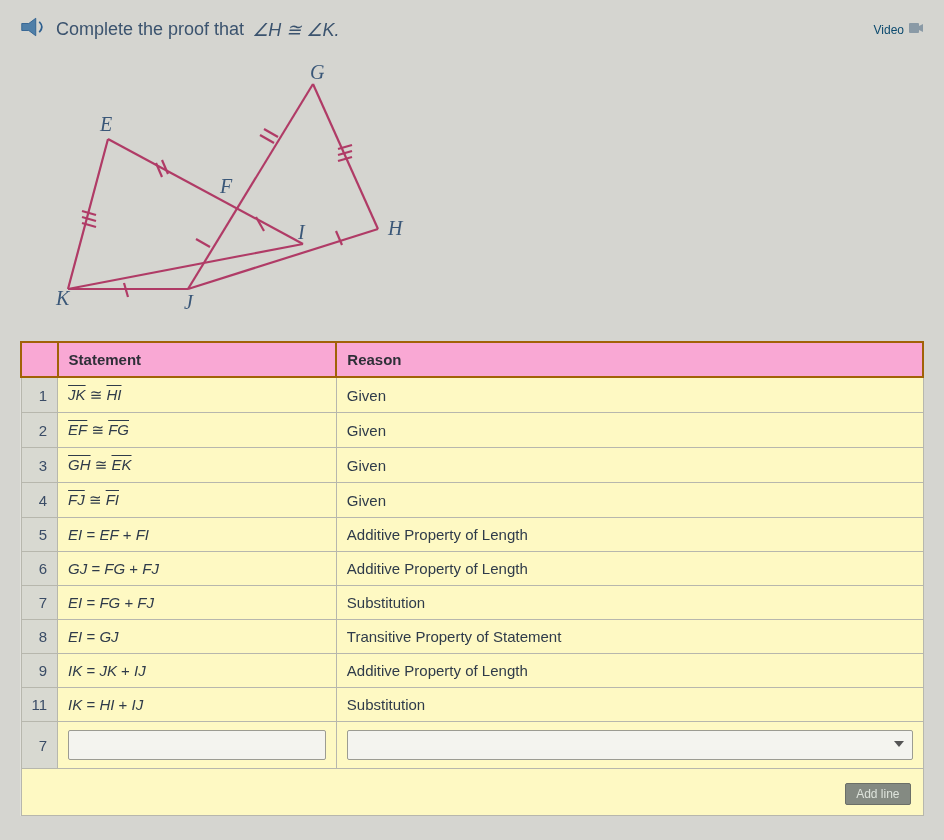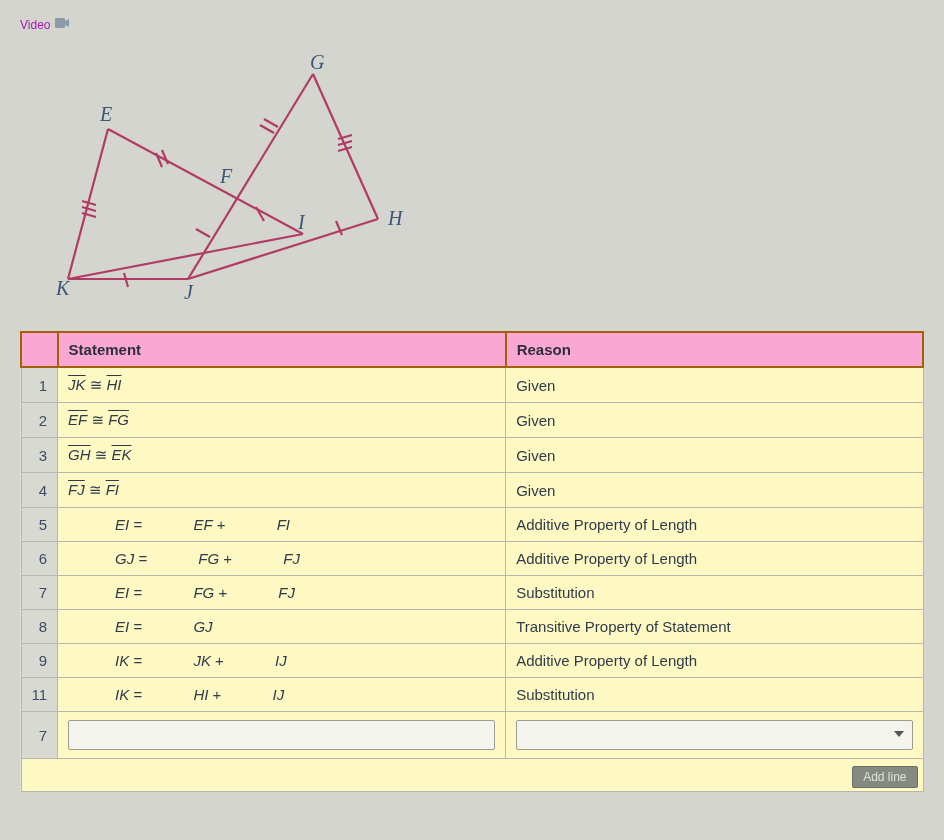--- a/index.html
+++ b/index.html
@@ -7,21 +7,21 @@
     margin: 0;
     padding: 16px 20px;
     font-family: Arial, Helvetica, sans-serif;
     background: #d5d5d0;
     color: #2b3a52;
     width: 944px;
   }
   .top-row { display: flex; align-items: center; justify-content: space-between; }
   .instruction { font-size: 18px; color: #3b536e; display: flex; align-items: center; gap: 8px; }
   .instruction .angle { font-style: italic; }
-  .video-link { font-size: 12px; color: #a21caf; display: flex; align-items: center; gap: 4px; cursor: pointer; }
+  .video-link { font-size: 12px; color: #0c4a6e; display: flex; align-items: center; gap: 4px; cursor: pointer; }
   .video-link .vicon svg { width: 16px; height: 14px; }
   .speaker svg { width: 28px; height: 22px; }
   .diagram-wrap { margin: 16px 0 18px 18px; }
   .diagram-wrap svg { stroke: #b03b66; stroke-width: 2.2; fill: none; }
   .label { fill: #3a5778; stroke: none; font: italic 20px Georgia, serif; }
   .tick { stroke: #b03b66; stroke-width: 2.2; }
   table.proof {
     width: 100%;
     border-collapse: collapse;
     background: #e1e1dc;
@@ -38,21 +38,21 @@
   }
   table.proof td {
     padding: 8px 10px;
     border: 1px solid #b7b7ad;
     color: #2f3b4a;
     vertical-align: middle;
     background: #fef9c3;
   }
   table.proof td.numcol { width: 34px; text-align: right; color: #3a4c66; background: #d8d9d1; }
   .overline { text-decoration: overline; font-style: italic; }
-  .mi { font-style: italic; margin-left: 47px; }
+  .mi { font-style: italic; }
   .input-cell {
     background: #f4f4ef;
     height: 30px;
     border: 1px solid #9c9c92;
     border-radius: 2px;
   }
   .select-cell {
     display: flex; align-items: center; justify-content: flex-end;
     background: #f4f4ef;
     height: 30px;
@@ -70,20 +70,30 @@
     font-size: 12px;
     cursor: pointer;
     border-radius: 2px;
   }
   td.cellwrap { padding: 4px; background: #dadbd0; }
 </style>
 </head>
 <body>
 
 <div class="top-row">
+  <div class="instruction">
+    <span class="speaker">
+      <svg viewBox="0 0 32 24">
+          <polygon points="2,8 10,8 18,2 18,22 10,16 2,16" fill="#4f7fa8" stroke="#2d5f8f"></polygon>
+          <path d="M22 6 Q28 12 22 18" fill="none" stroke="#2d5f8f" stroke-width="2"></path>
+        </svg>
+    </span>
+    <span>Complete the proof that</span>
+    <span class="angle">∠H ≅ ∠K.</span>
+  </div>
   <div class="video-link">
     <span>Video</span>
     <span class="vicon">
       <svg viewBox="0 0 16 14">
           <rect x="1" y="2" width="10" height="10" rx="1" fill="#8a9aa6"></rect>
           <polygon points="11,5 15,3 15,11 11,9" fill="#8a9aa6"></polygon>
         </svg>
     </span>
   </div>
 </div>
@@ -216,20 +226,20 @@
           <div class="select-cell">
             <span class="chev"><svg viewBox="0 0 14 14">
                 <polygon points="2,4 12,4 7,10" fill="#555"></polygon>
               </svg></span>
           </div>
         </td>
       </tr>
     </tbody>
   <tfoot>
     <tr>
-      <td colspan="3" style="padding:1px; border-top:1px solid #a9a99e;">
+      <td colspan="3" style="padding:8px; border-top:1px solid #a9a99e;">
         <div class="btn-row">
           <button class="add-btn">Add line</button>
         </div>
       </td>
     </tr>
   </tfoot>
 </table>
 
 </body></html>

